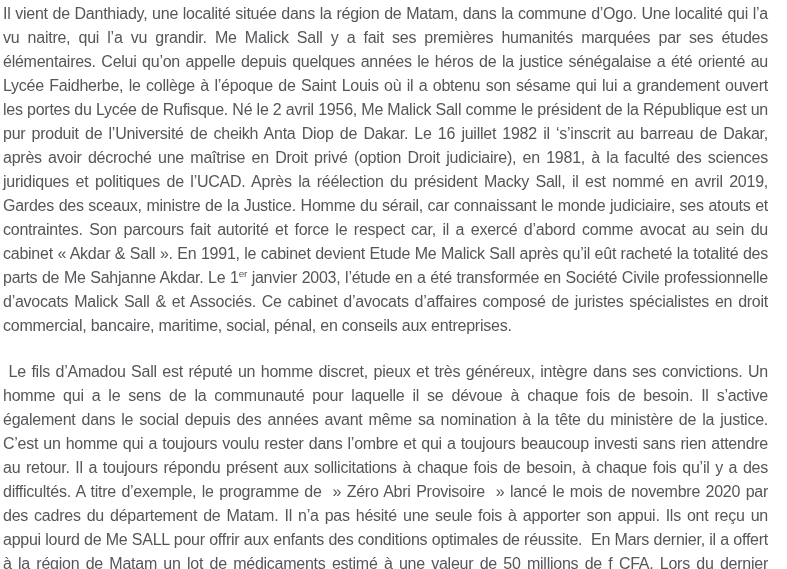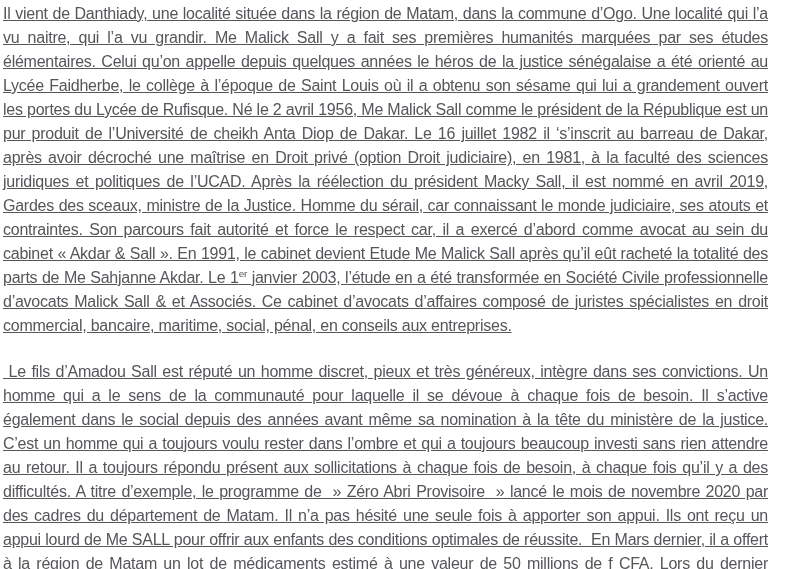--- a/index.html
+++ b/index.html
@@ -18,21 +18,20 @@
     padding: 2px 3px 0 3px;
     font-family: "Liberation Sans", "DejaVu Sans", sans-serif;
     font-size: 16px;
     line-height: 24px;
     letter-spacing: -0.25px;
     color: #54565a;
     text-align: justify;
   }
   .para {
     margin: 0 16px 22px 0;
-    text-decoration: underline;
   }
   sup.ord {
     font-size: 62%;
     line-height: 0;
     vertical-align: super;
   }
 </style>
 </head>
 <body>
 

